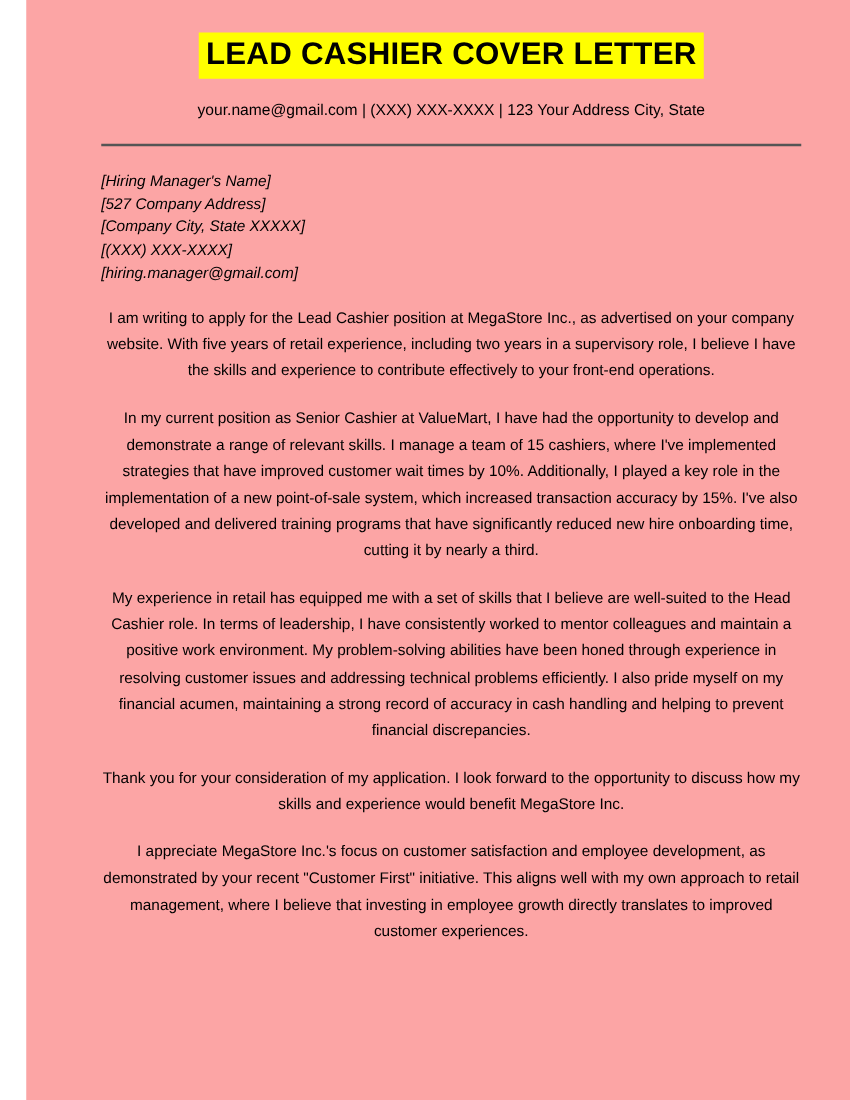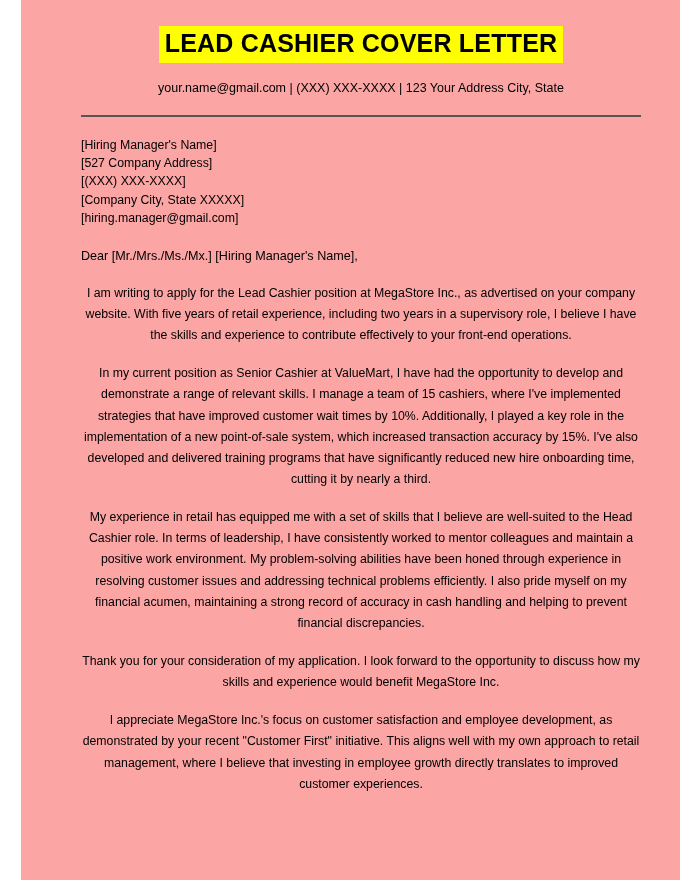--- a/index.html
+++ b/index.html
@@ -67,20 +67,21 @@
   }
 
   .date-line {
     font-size: 12.3px;
     line-height: 1.45;
     margin-top: 28px;
   }
 
   .recipient-block {
     margin-top: 19px;
+    font-style: italic;
   }
 
   .recipient-line {
     font-size: 12.3px;
     line-height: 1.48;
   }
 
   .salutation {
     font-size: 12.6px;
     line-height: 1.5;
@@ -106,26 +107,25 @@
     <div class="contact-line">your.name@gmail.com | (XXX) XXX-XXXX | 123 Your Address City, State</div>
     <div class="header-rule"></div>
   </div>
 
   <div class="body-area">
 
 
     <div class="recipient-block">
       <div class="recipient-line">[Hiring Manager's Name]</div>
       <div class="recipient-line">[527 Company Address]</div>
+      <div class="recipient-line">[Company City, State XXXXX]</div>
       <div class="recipient-line">[(XXX) XXX-XXXX]</div>
-      <div class="recipient-line">[Company City, State XXXXX]</div>
       <div class="recipient-line">[hiring.manager@gmail.com]</div>
     </div>
 
-    <div class="salutation">Dear [Mr./Mrs./Ms./Mx.] [Hiring Manager's Name],</div>
 
     <div class="paragraph">I am writing to apply for the Lead Cashier position at MegaStore Inc., as advertised on your company website. With five years of retail experience, including two years in a supervisory role, I believe I have the skills and experience to contribute effectively to your front-end operations.</div>
     <div class="paragraph">In my current position as Senior Cashier at ValueMart, I have had the opportunity to develop and demonstrate a range of relevant skills. I manage a team of 15 cashiers, where I've implemented strategies that have improved customer wait times by 10%. Additionally, I played a key role in the implementation of a new point-of-sale system, which increased transaction accuracy by 15%. I've also developed and delivered training programs that have significantly reduced new hire onboarding time, cutting it by nearly a third.</div>
     <div class="paragraph">My experience in retail has equipped me with a set of skills that I believe are well-suited to the Head Cashier role. In terms of leadership, I have consistently worked to mentor colleagues and maintain a positive work environment. My problem-solving abilities have been honed through experience in resolving customer issues and addressing technical problems efficiently. I also pride myself on my financial acumen, maintaining a strong record of accuracy in cash handling and helping to prevent financial discrepancies.</div>
     <div class="paragraph">Thank you for your consideration of my application. I look forward to the opportunity to discuss how my skills and experience would benefit MegaStore Inc.</div>
     <div class="paragraph">I appreciate MegaStore Inc.'s focus on customer satisfaction and employee development, as demonstrated by your recent "Customer First" initiative. This aligns well with my own approach to retail management, where I believe that investing in employee growth directly translates to improved customer experiences.</div>
 
   </div>
 </div>
 

